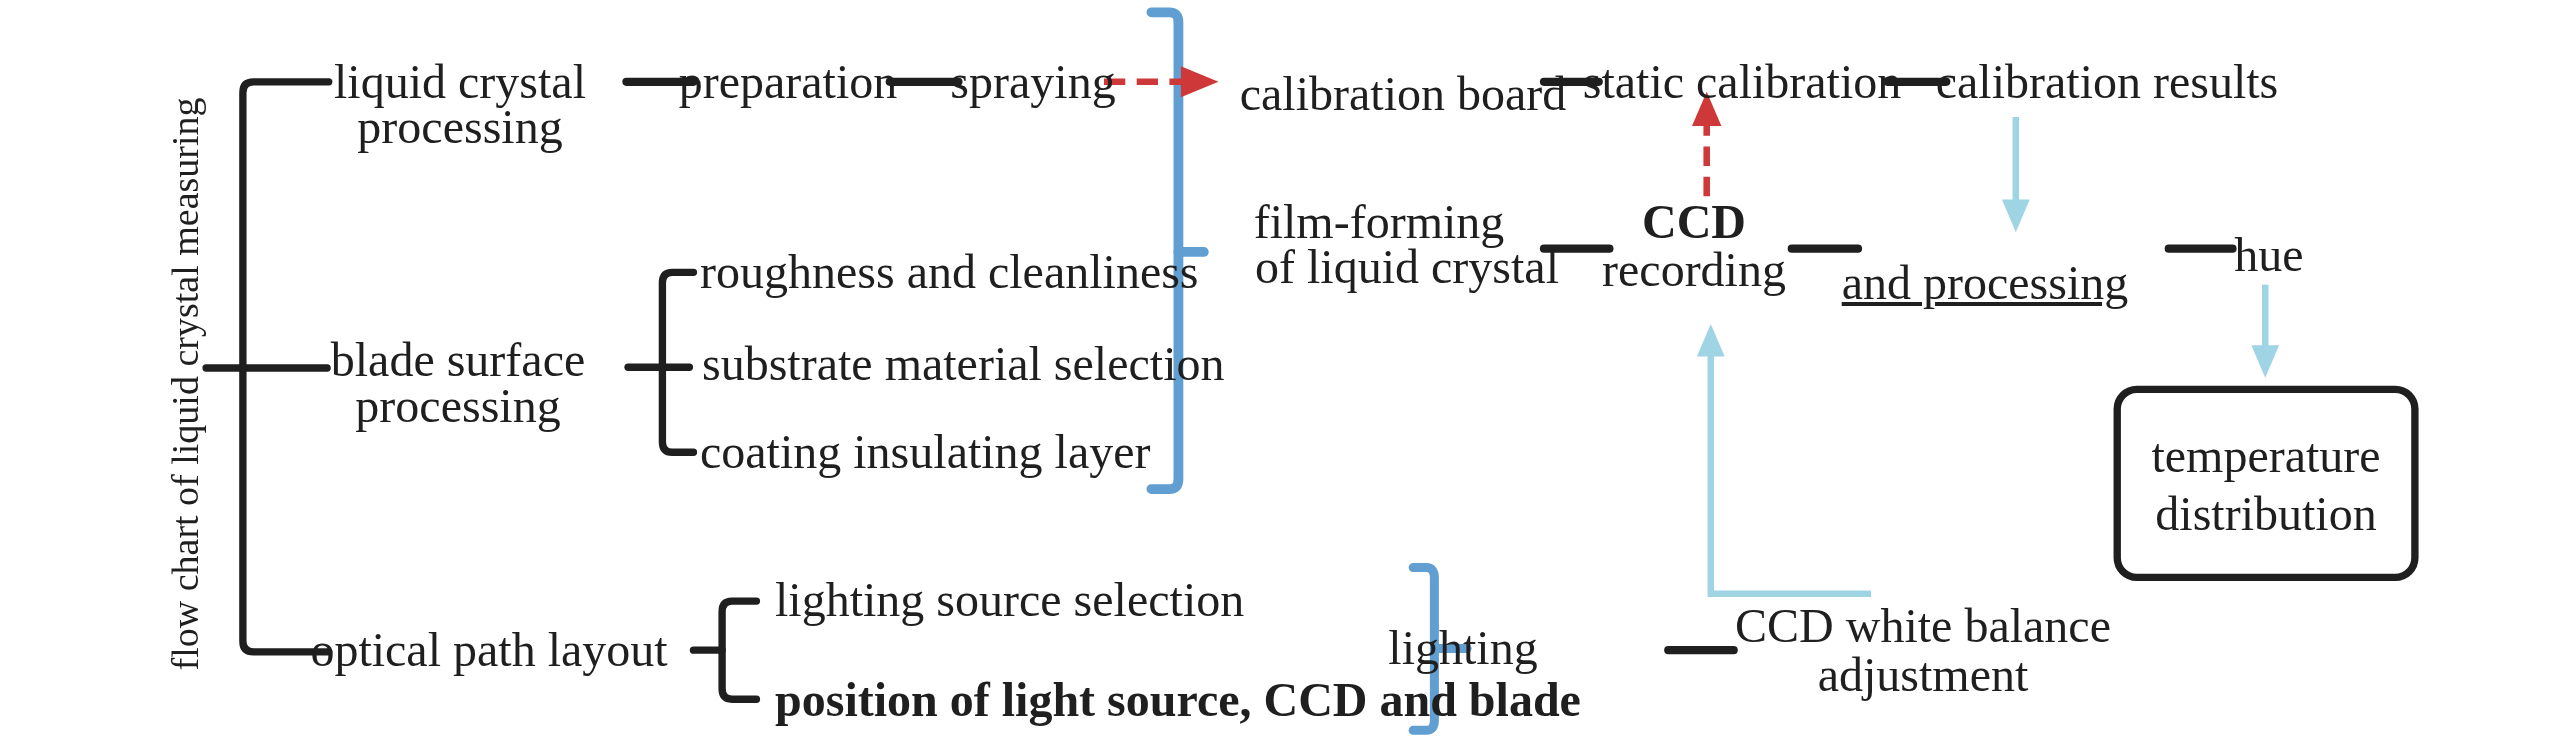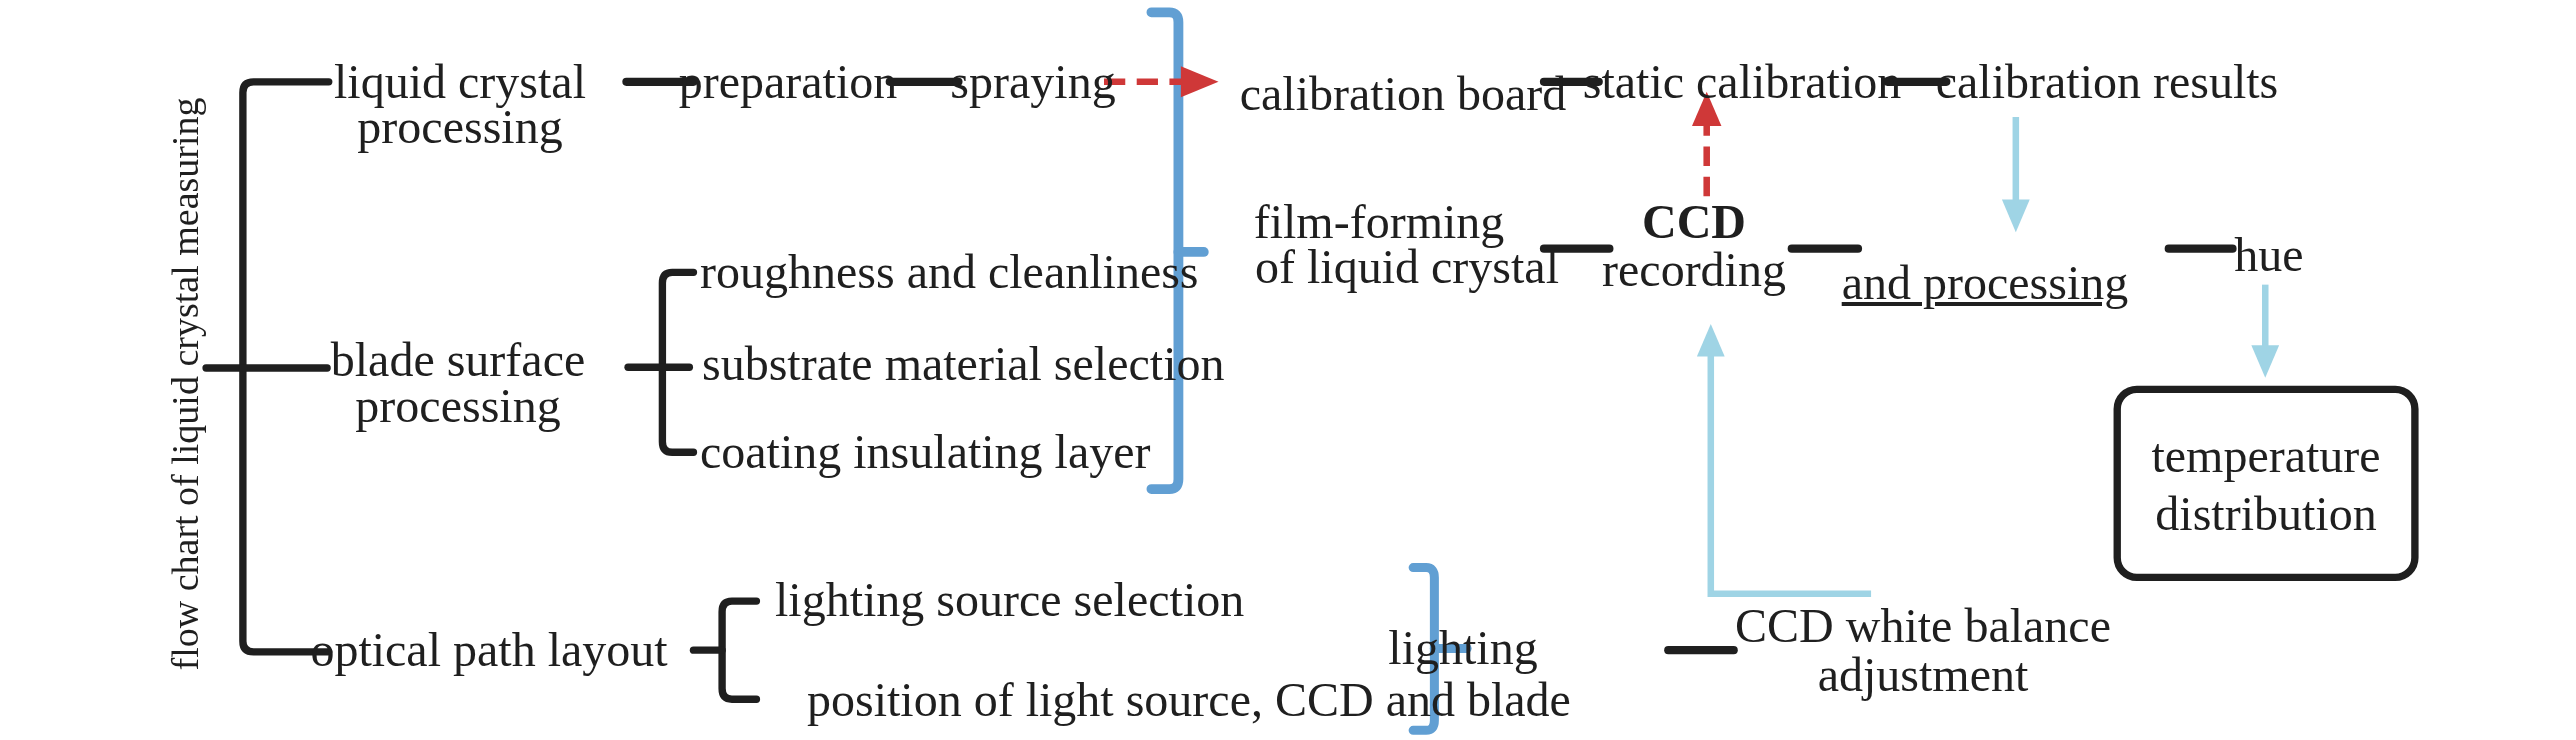--- a/index.html
+++ b/index.html
@@ -117,19 +117,19 @@
   <div class="lbl" style="left:2266px;top:514px;">distribution</div>
 
   <div class="lbl" style="left:458px;top:360px;">blade surface</div>
   <div class="lbl" style="left:458px;top:406px;">processing</div>
   <div class="lbl left" style="left:700px;top:272px;">roughness and cleanliness</div>
   <div class="lbl left" style="left:702px;top:364px;">substrate material selection</div>
   <div class="lbl left" style="left:700px;top:452px;">coating insulating layer</div>
 
   <div class="lbl" style="left:489px;top:650px;">optical path layout</div>
   <div class="lbl left" style="left:775px;top:600px;">lighting source selection</div>
-  <div class="lbl left" style="left:807px;top:700px;">position of light source, CCD and blade</div>
+  <div class="lbl left" style="left:775px;top:700px;font-weight:bold;">position of light source, CCD and blade</div>
   <div class="lbl" style="left:1463px;top:648px;">lighting</div>
   <div class="lbl" style="left:1923px;top:626px;">CCD white balance</div>
   <div class="lbl" style="left:1923px;top:675px;">adjustment</div>
 
 </div>
 
 
 </body></html>

